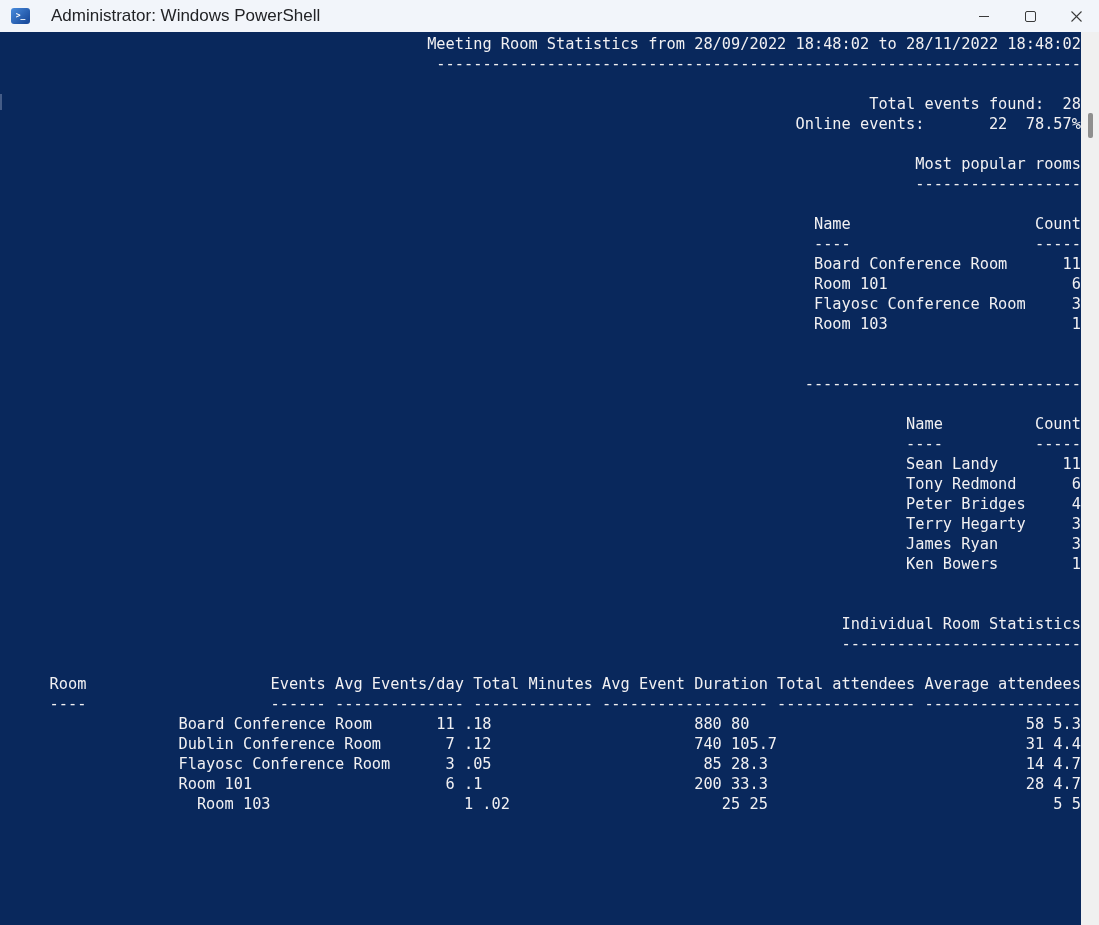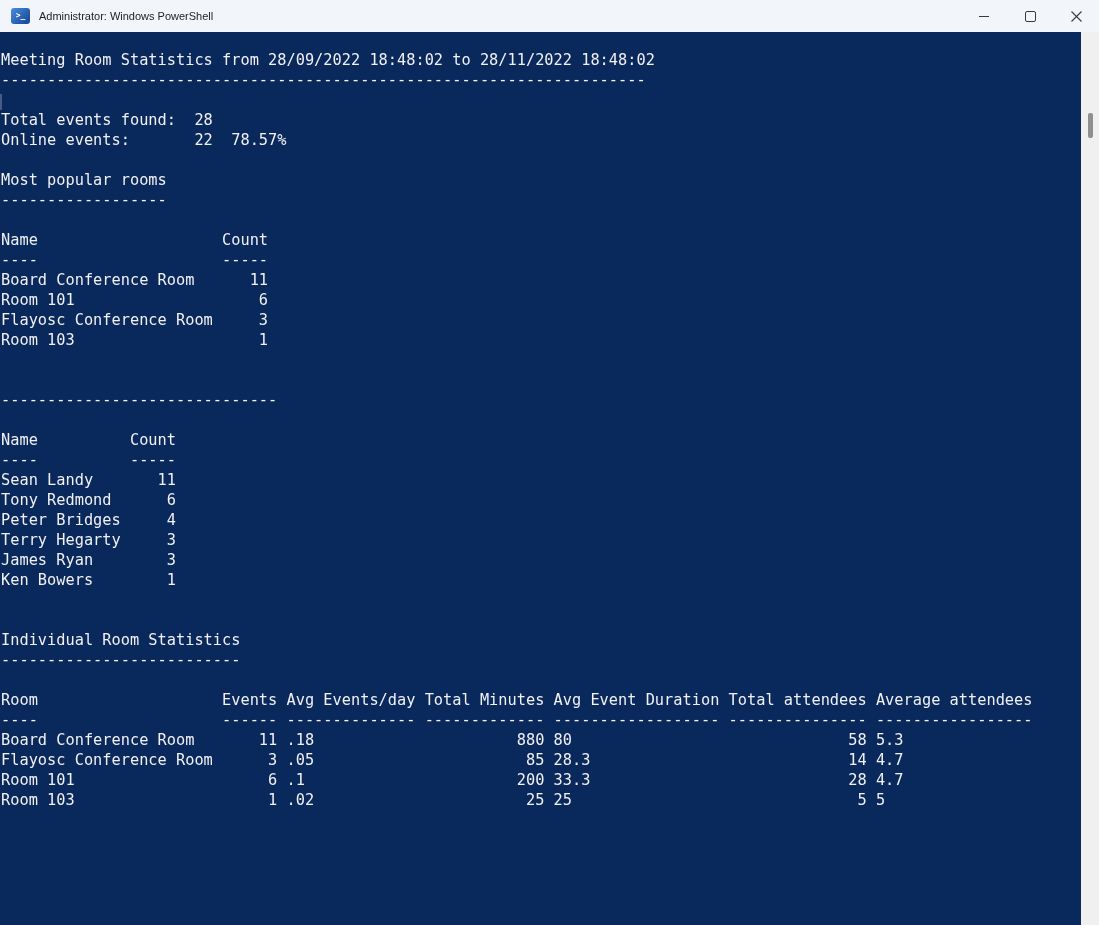--- a/index.html
+++ b/index.html
@@ -4,32 +4,32 @@
 <style>
   html,body{margin:0;padding:0;width:1099px;height:925px;overflow:hidden;background:#09285c;}
   .window{position:relative;width:1099px;height:925px;font-family:"Liberation Sans",sans-serif;}
 
   
   .titlebar{position:absolute;top:0;left:0;width:1099px;height:32px;background:#f2f5fa;display:flex;align-items:center;}
   .ps-icon{width:19px;height:16px;margin-left:11px;border-radius:3px;
            background:linear-gradient(135deg,#4a8cdd 0%,#1b4d9e 85%);
            color:#ffffff;font-size:8px;font-weight:bold;line-height:16px;text-align:center;
            font-family:"DejaVu Sans Mono",monospace;letter-spacing:0;}
-  .title{margin-left:9px;font-size:11px;color:#222326;}
+  .title{margin-left:21px;font-size:17px;color:#222326;}
   .controls{position:absolute;right:0;top:0;height:32px;display:flex;}
   .cbtn{width:46px;height:32px;display:flex;align-items:center;justify-content:center;cursor:default;}
   .glyph-min{width:10px;height:1px;background:#3a3a3a;}
   .glyph-max{width:9px;height:9px;border:1px solid #3a3a3a;border-radius:2px;}
   .glyph-close{stroke:#3a3a3a;stroke-width:1.1;}
 
   
   .console{position:absolute;top:32px;left:0;width:1081px;height:893px;background:#09285c;
-           padding:18px 0 0 1px;box-sizing:border-box;
+           padding:2px 0 0 1px;box-sizing:border-box;
            font-family:"DejaVu Sans Mono","Liberation Mono",monospace;
-           font-size:15.3px;line-height:20px;color:#f1f0f2;}
+           font-size:15.3px;line-height:20px;color:#f1f0f2;text-align:right;}
   .ln{height:20px;white-space:pre;}
 
   
   .sliver{position:absolute;left:0;top:94px;width:2px;height:16px;background:rgba(205,215,235,0.30);}
 
   
   .scrollbar{position:absolute;top:32px;right:0;width:18px;height:893px;background:#f0f0f0;}
   .thumb{position:absolute;left:7px;top:81px;width:5px;height:25px;background:#8f8f8f;border-radius:2px;}
 </style>
 </head>
@@ -85,20 +85,21 @@
       <div class="ln">James Ryan        3</div>
       <div class="ln">Ken Bowers        1</div>
       <div class="ln"></div>
       <div class="ln"></div>
       <div class="ln">Individual Room Statistics</div>
       <div class="ln">--------------------------</div>
       <div class="ln"></div>
       <div class="ln">Room                    Events Avg Events/day Total Minutes Avg Event Duration Total attendees Average attendees</div>
       <div class="ln">----                    ------ -------------- ------------- ------------------ --------------- -----------------</div>
       <div class="ln">Board Conference Room       11 .18                      880 80                              58 5.3</div>
+      <div class="ln">Dublin Conference Room       7 .12                      740 105.7                           31 4.4</div>
       <div class="ln">Flayosc Conference Room      3 .05                       85 28.3                            14 4.7</div>
       <div class="ln">Room 101                     6 .1                       200 33.3                            28 4.7</div>
       <div class="ln">Room 103                     1 .02                       25 25                               5 5</div>
       <div class="ln"></div>
       <div class="ln"></div>
       <div class="ln"></div>
     </div>
 
   <div class="sliver"></div>
 

